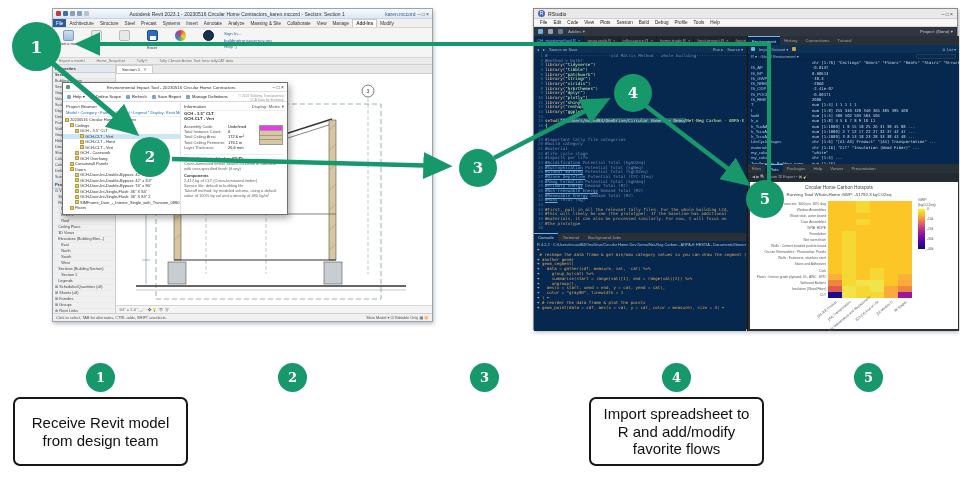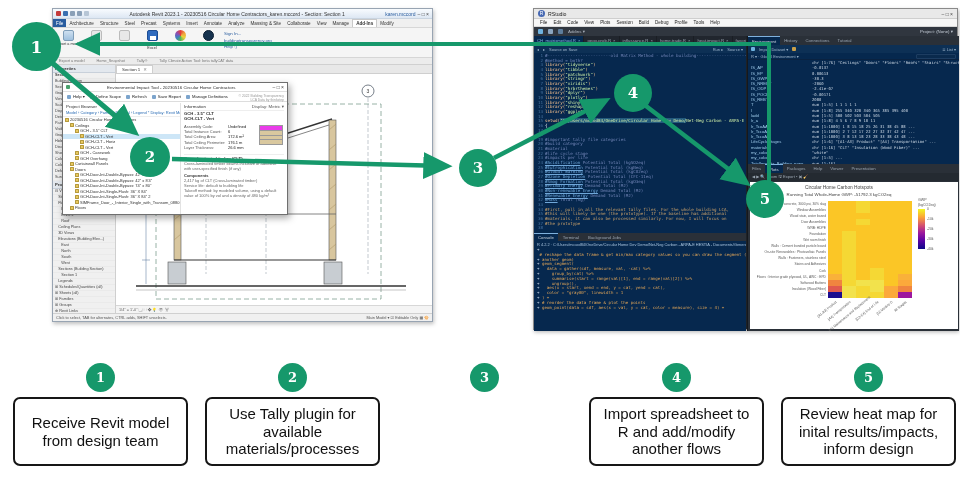--- a/index.html
+++ b/index.html
@@ -1005,31 +1005,29 @@
 
   <div id="steps">
 
       <div class="step">
         <div class="num">1</div>
         <div class="box">Receive Revit model from design team</div>
       </div>
 
       <div class="step">
         <div class="num">2</div>
-        <div class="box">Use Tally plugin for available materials/processes</div>
       </div>
 
       <div class="step">
         <div class="num">3</div>
       </div>
 
       <div class="step">
         <div class="num">4</div>
-        <div class="box">Import spreadsheet to R and add/modify another flows</div>
+        <div class="box">Import spreadsheet to R and add/modify favorite flows</div>
       </div>
 
       <div class="step">
         <div class="num">5</div>
-        <div class="box">Review heat map for inital results/impacts, inform design</div>
       </div>
     </div>
 
 </div>
 
 </body></html>

